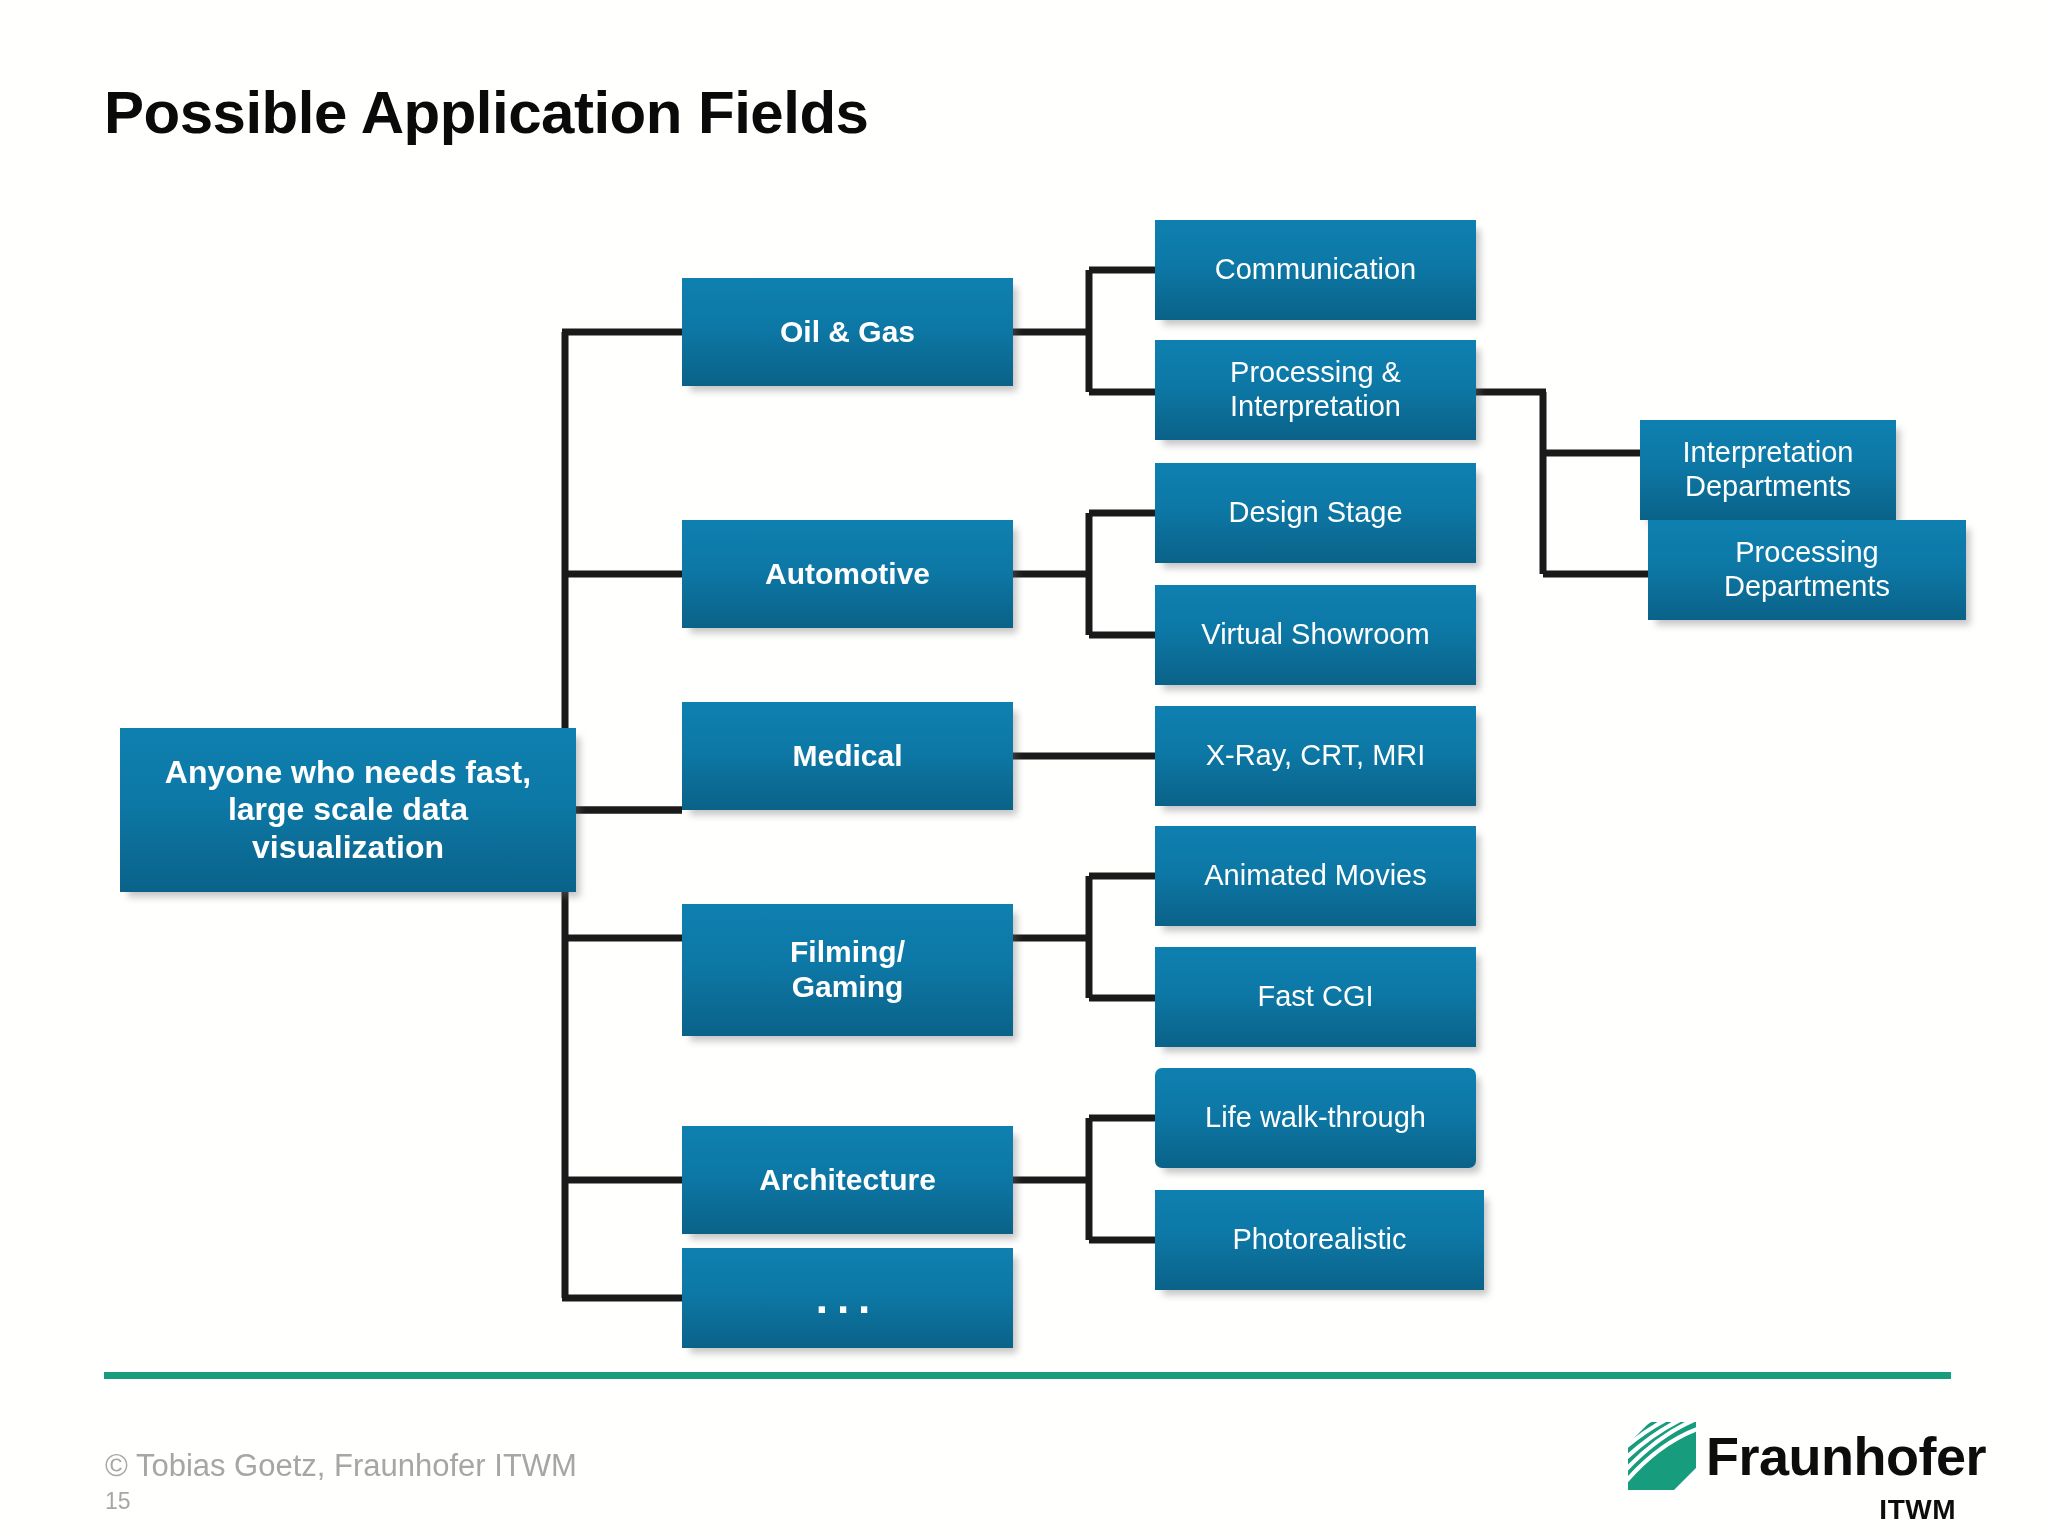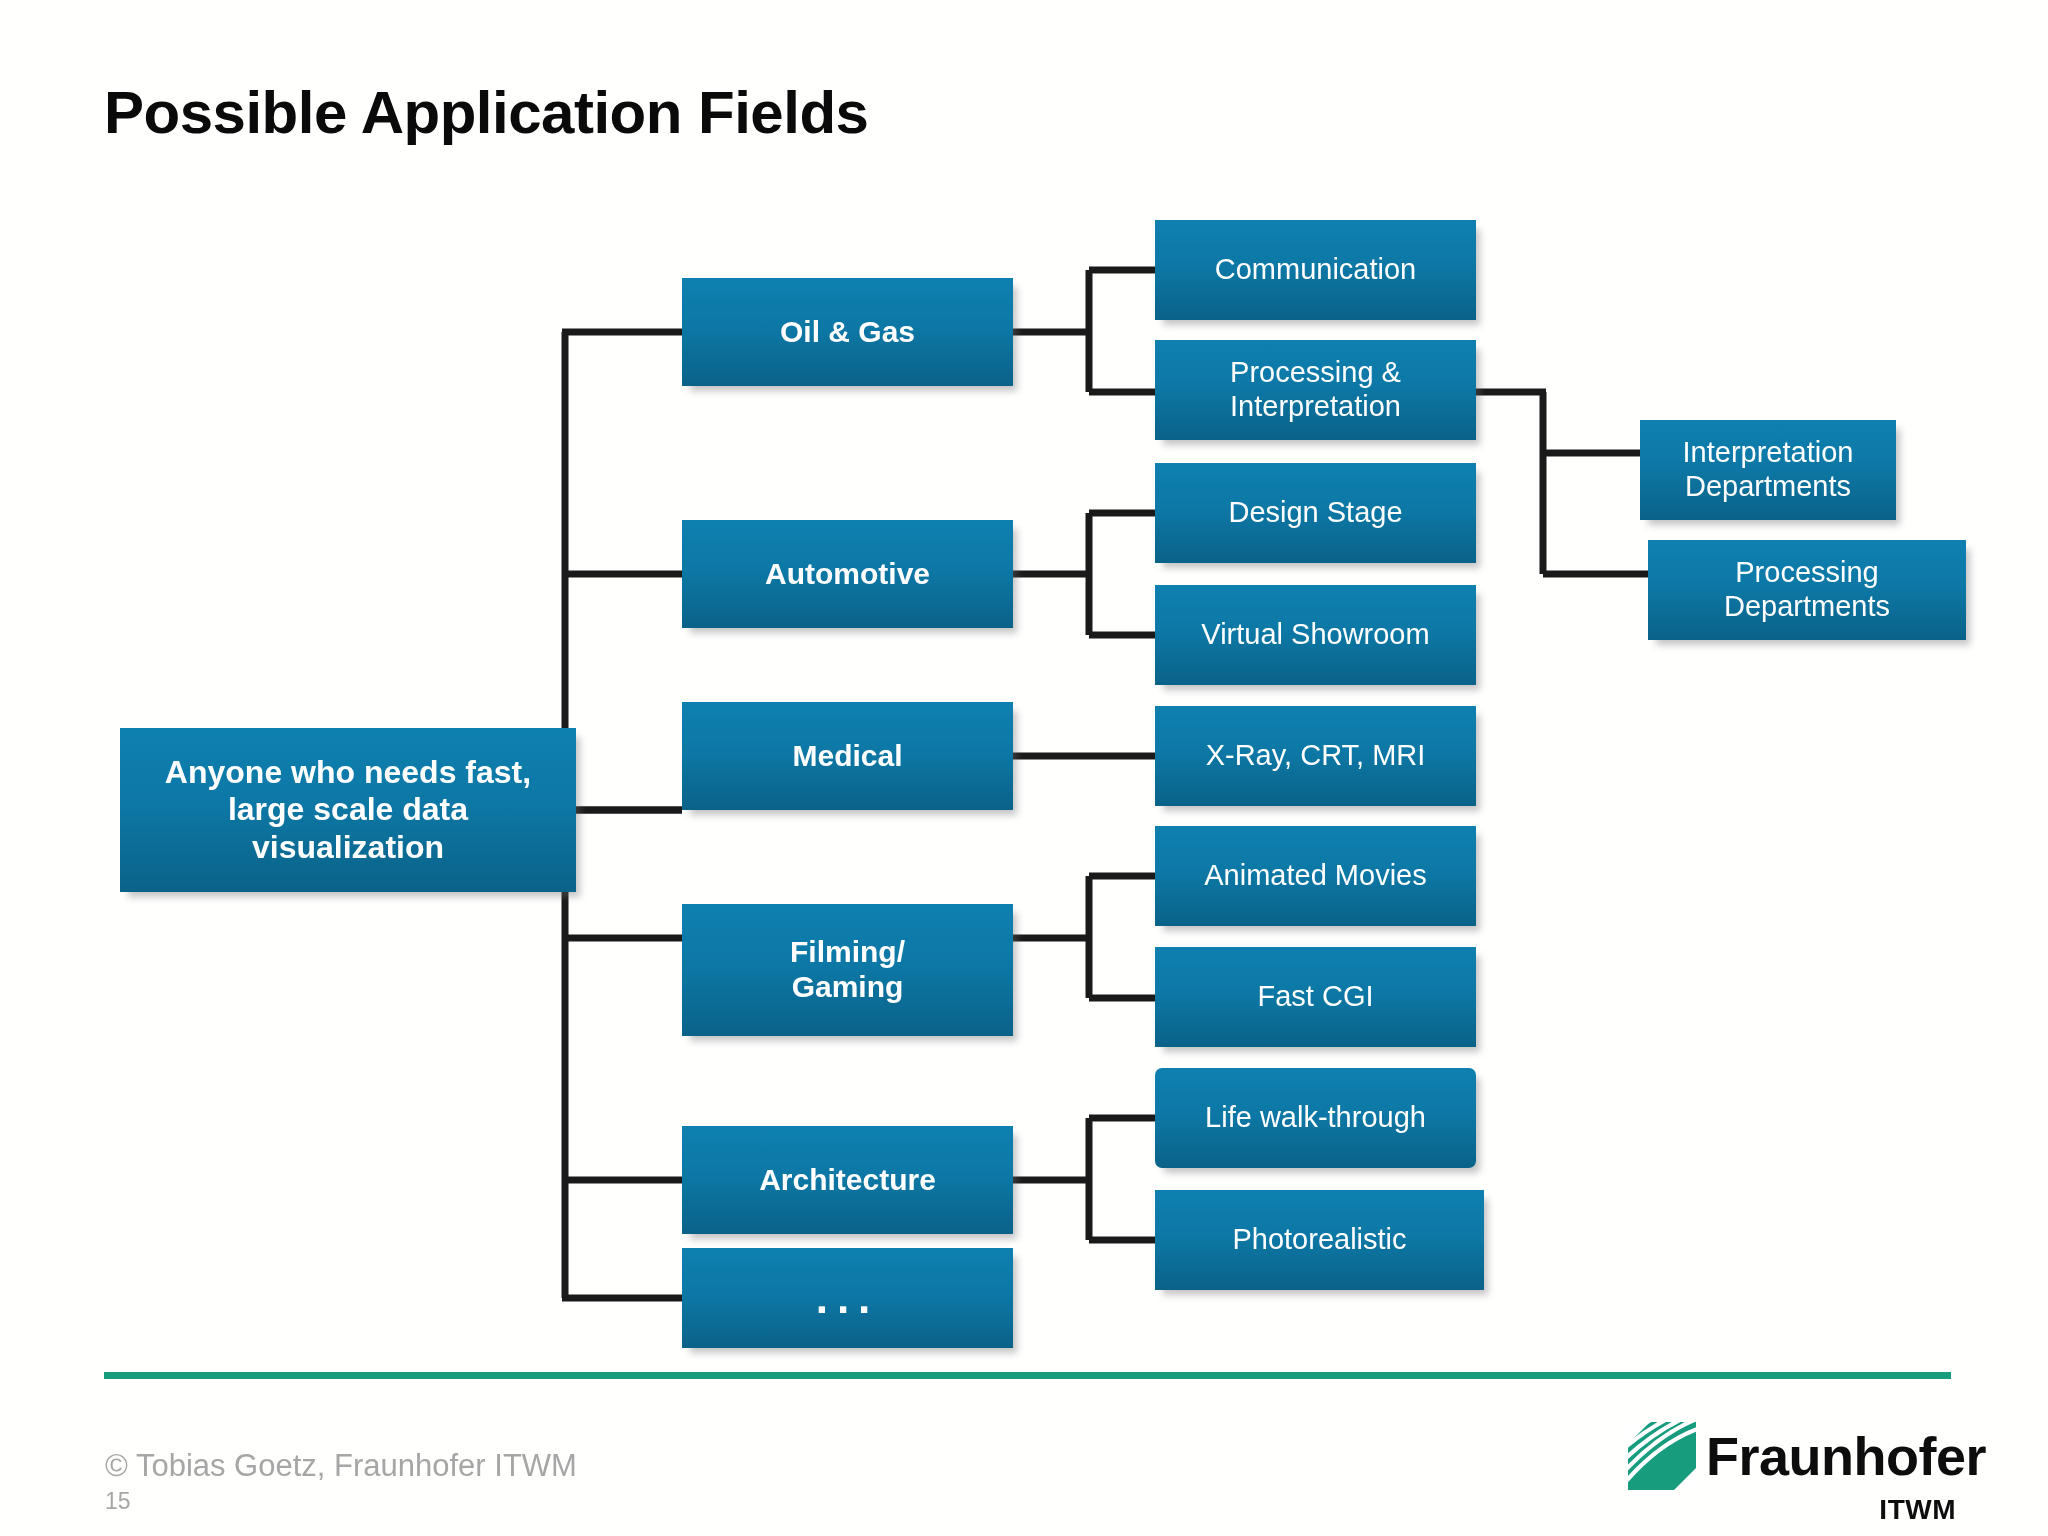--- a/index.html
+++ b/index.html
@@ -210,21 +210,21 @@
     </div>
 
     <div class="node level-2" style="left:1155px; top:340px; width:321px; height:100px;">
       <span class="node-label">Processing &amp; Interpretation</span>
     </div>
 
     <div class="node level-3" style="left:1640px; top:400px; width:256px; height:100px;margin-top:20px;">
       <span class="node-label">Interpretation Departments</span>
     </div>
 
-    <div class="node level-3" style="left:1648px; top:520px; width:318px; height:100px;margin-top:20px;">
+    <div class="node level-3" style="left:1648px; top:520px; width:318px; height:100px;">
       <span class="node-label">Processing Departments</span>
     </div>
 
     <div class="node level-1" style="left:682px; top:520px; width:331px; height:108px;">
       <span class="node-label">Automotive</span>
     </div>
 
     <div class="node level-2" style="left:1155px; top:463px; width:321px; height:100px;">
       <span class="node-label">Design Stage</span>
     </div>

